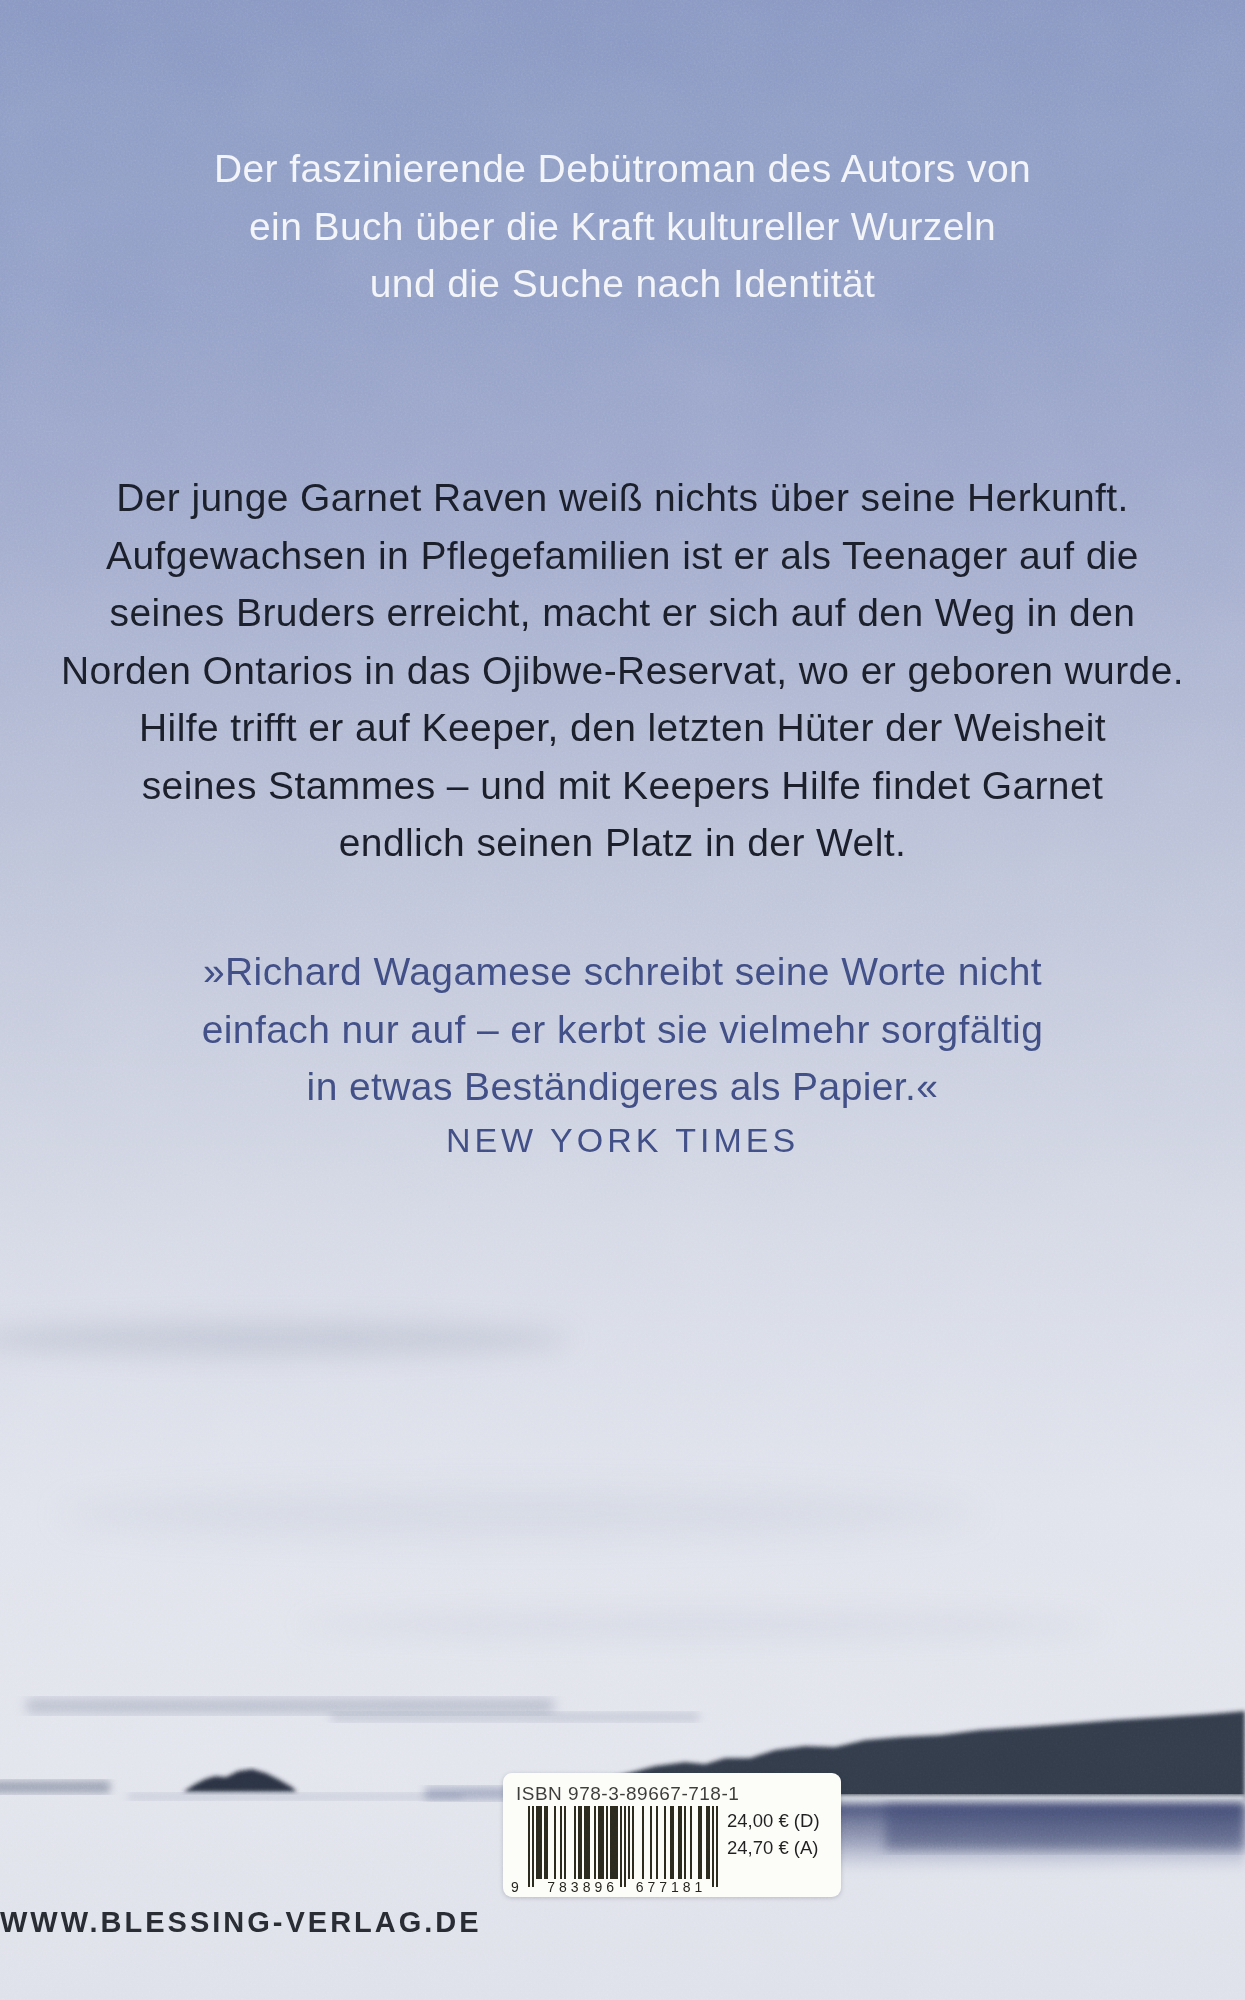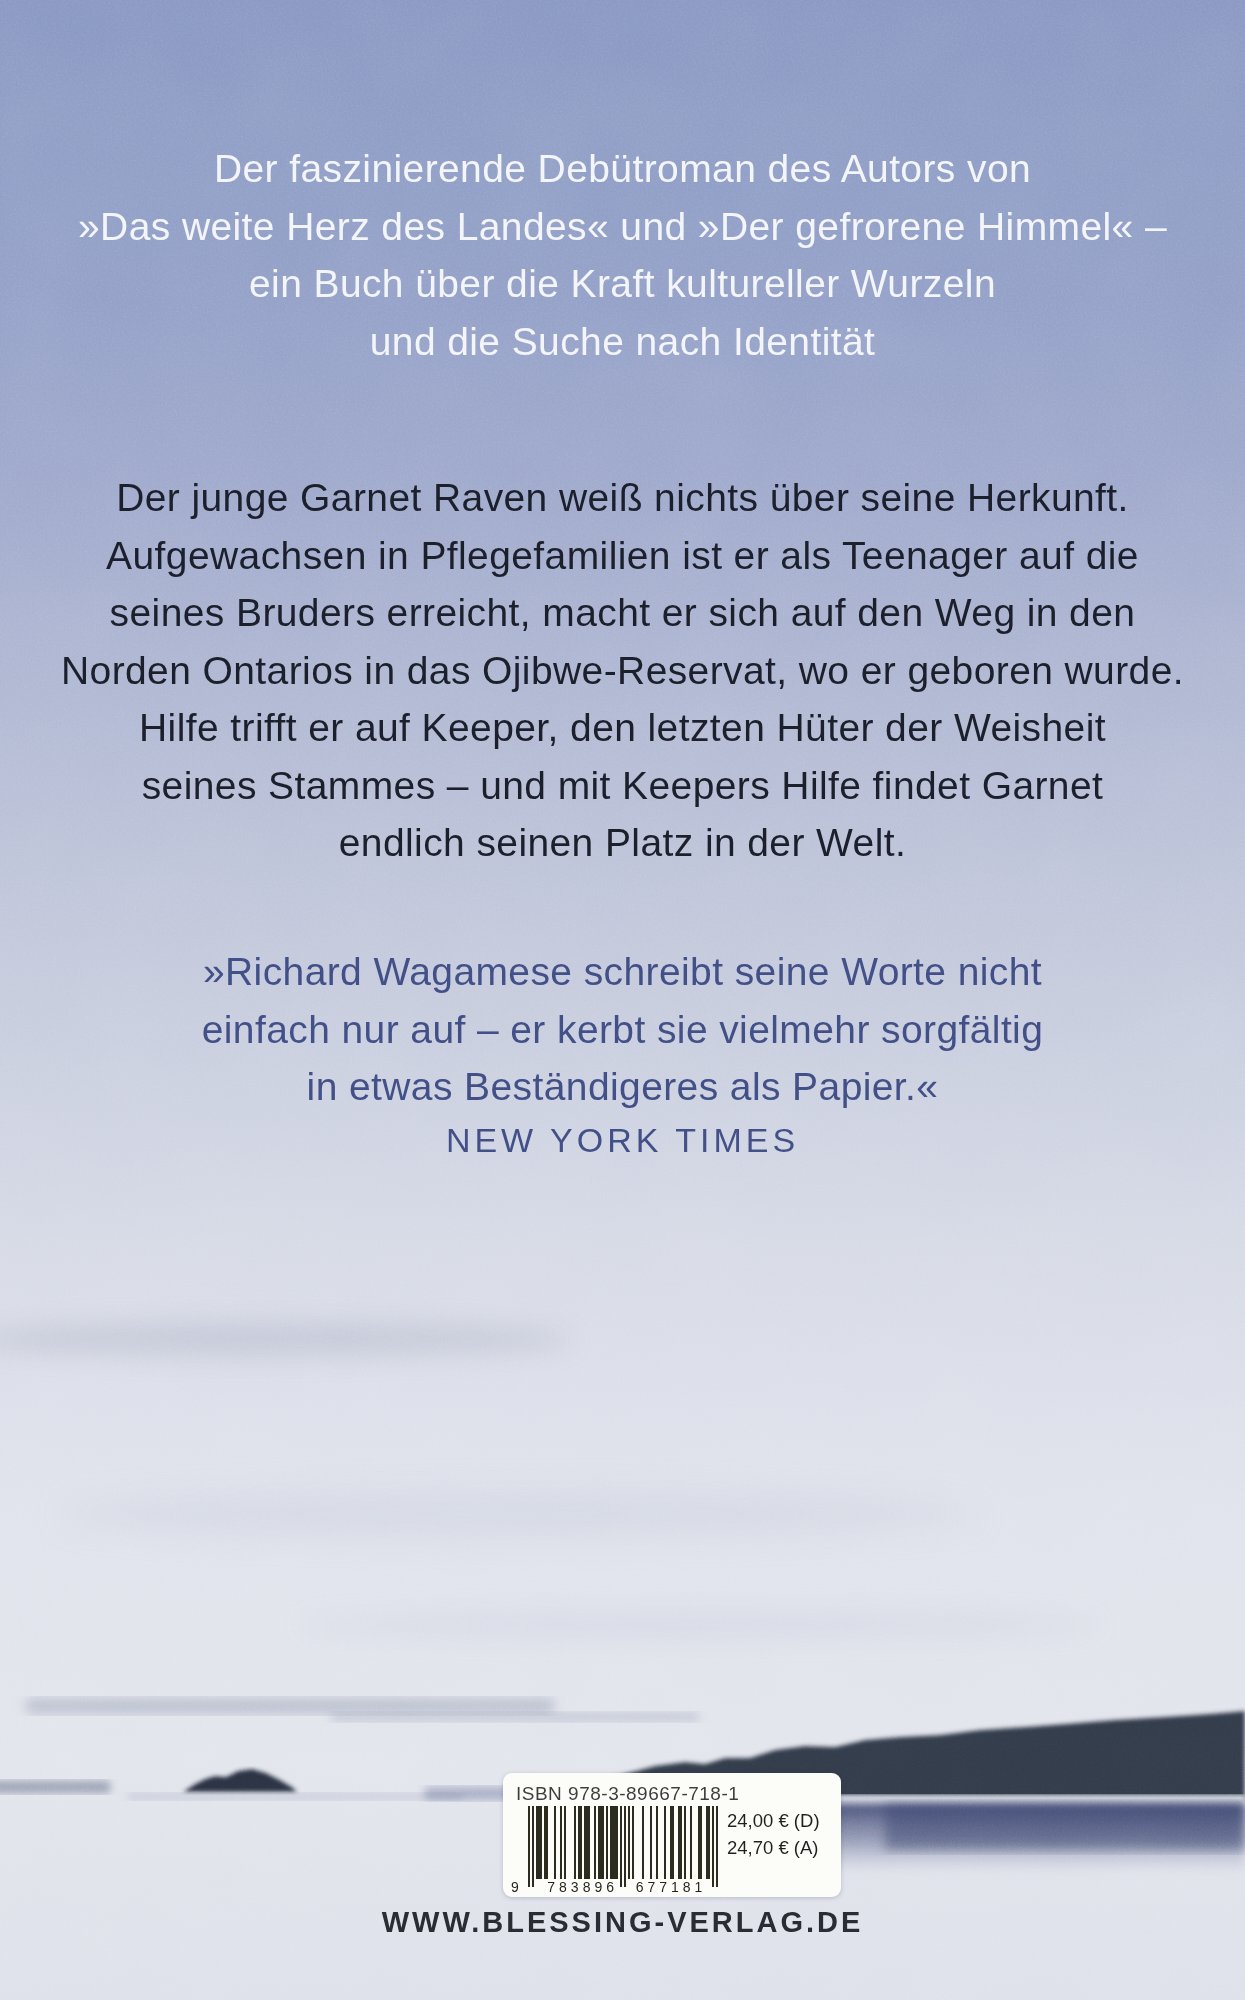--- a/index.html
+++ b/index.html
@@ -49,33 +49,32 @@
   .barcode{position:absolute;left:25px;top:33px;width:190px;height:82px;}
   .bc-digit{position:absolute;font-size:14px;color:#23221a;top:106px;line-height:16px;}
   .bc-first{left:8px;}
   .bc-left{left:31px;width:84px;text-align:right;letter-spacing:4px;}
   .bc-right{left:126px;width:84px;text-align:center;letter-spacing:4px;}
   .price{position:absolute;left:224px;width:112px;font-size:18.5px;color:#1e1e1e;white-space:nowrap;}
   .price-de{top:37px;}
   .price-at{top:64px;}
   .publisher{
     position:absolute;left:0;top:1906px;width:1245px;z-index:3;
-    text-align:center;font-size:29px;font-weight:bold;letter-spacing:3px;
+    text-align:left;font-size:29px;font-weight:bold;letter-spacing:3px;
     color:#272a31;
   }
   .texture{position:absolute;inset:0;z-index:4;pointer-events:none;mix-blend-mode:overlay;}
 </style>
 </head>
 <body>
 
 <div class="cover">
 
   <div class="textblock headline">
     <span class="line">Der faszinierende Debütroman des Autors von</span>
-    <span class="line">»Das weite Herz des Landes« und »Der gefrorene Himmel« –</span>
     <span class="line">ein Buch über die Kraft kultureller Wurzeln</span>
     <span class="line">und die Suche nach Identität</span>
   </div>
 
   <div class="textblock synopsis">
     <span class="line">Der junge Garnet Raven weiß nichts über seine Herkunft.</span>
     <span class="line">Aufgewachsen in Pflegefamilien ist er als Teenager auf die</span>
     <span class="line">seines Bruders erreicht, macht er sich auf den Weg in den</span>
     <span class="line">Norden Ontarios in das Ojibwe-Reservat, wo er geboren wurde.</span>
     <span class="line">Hilfe trifft er auf Keeper, den letzten Hüter der Weisheit</span>

